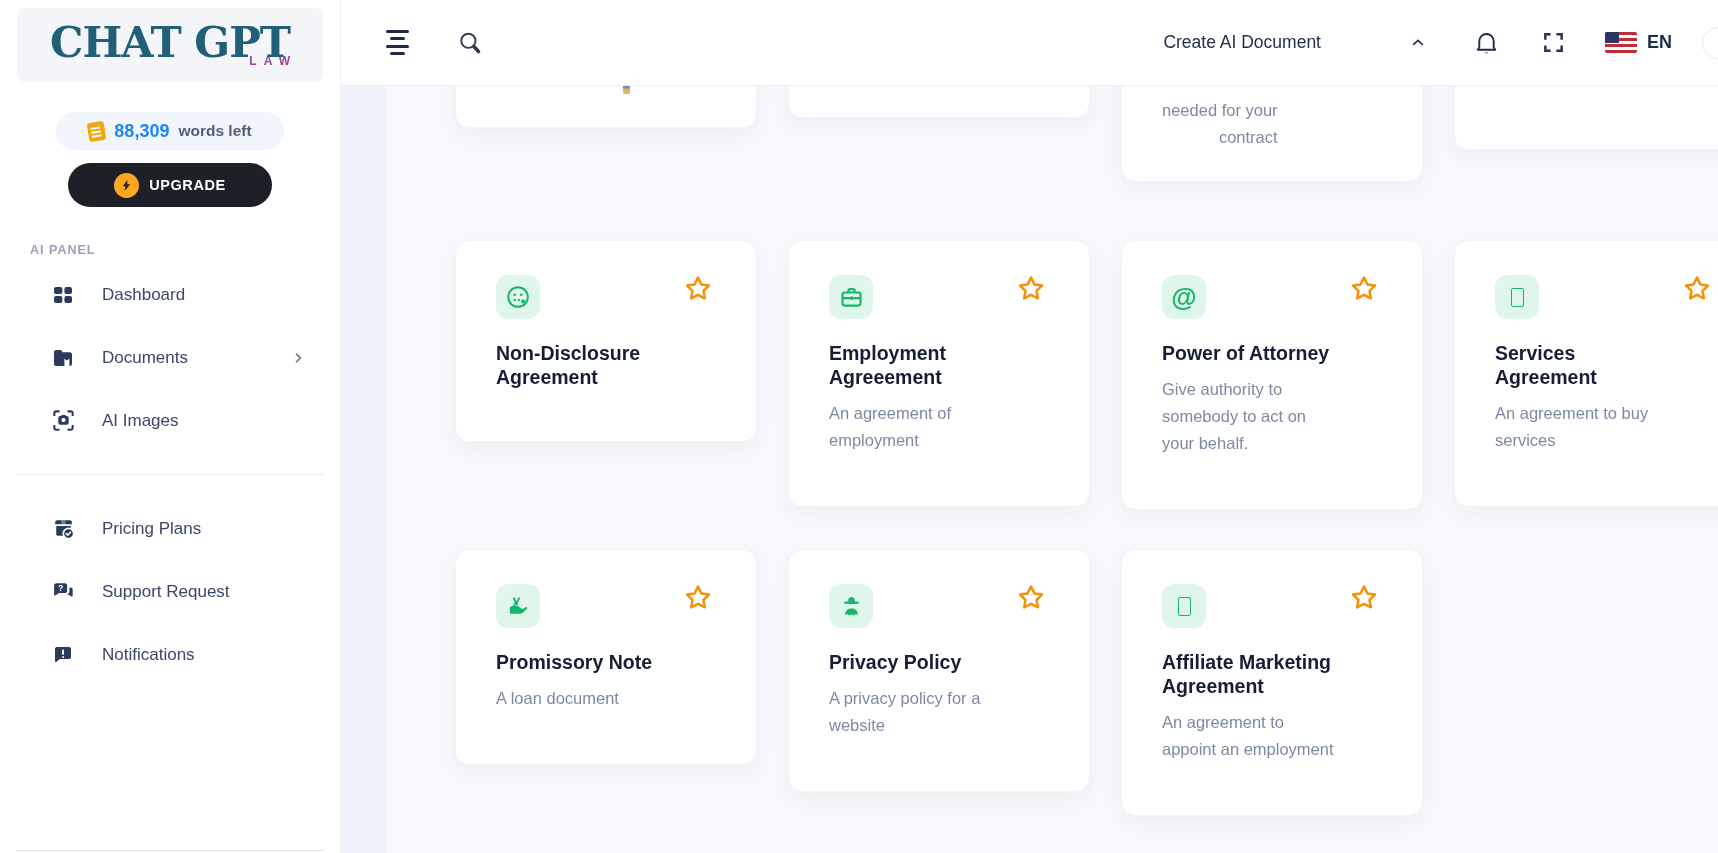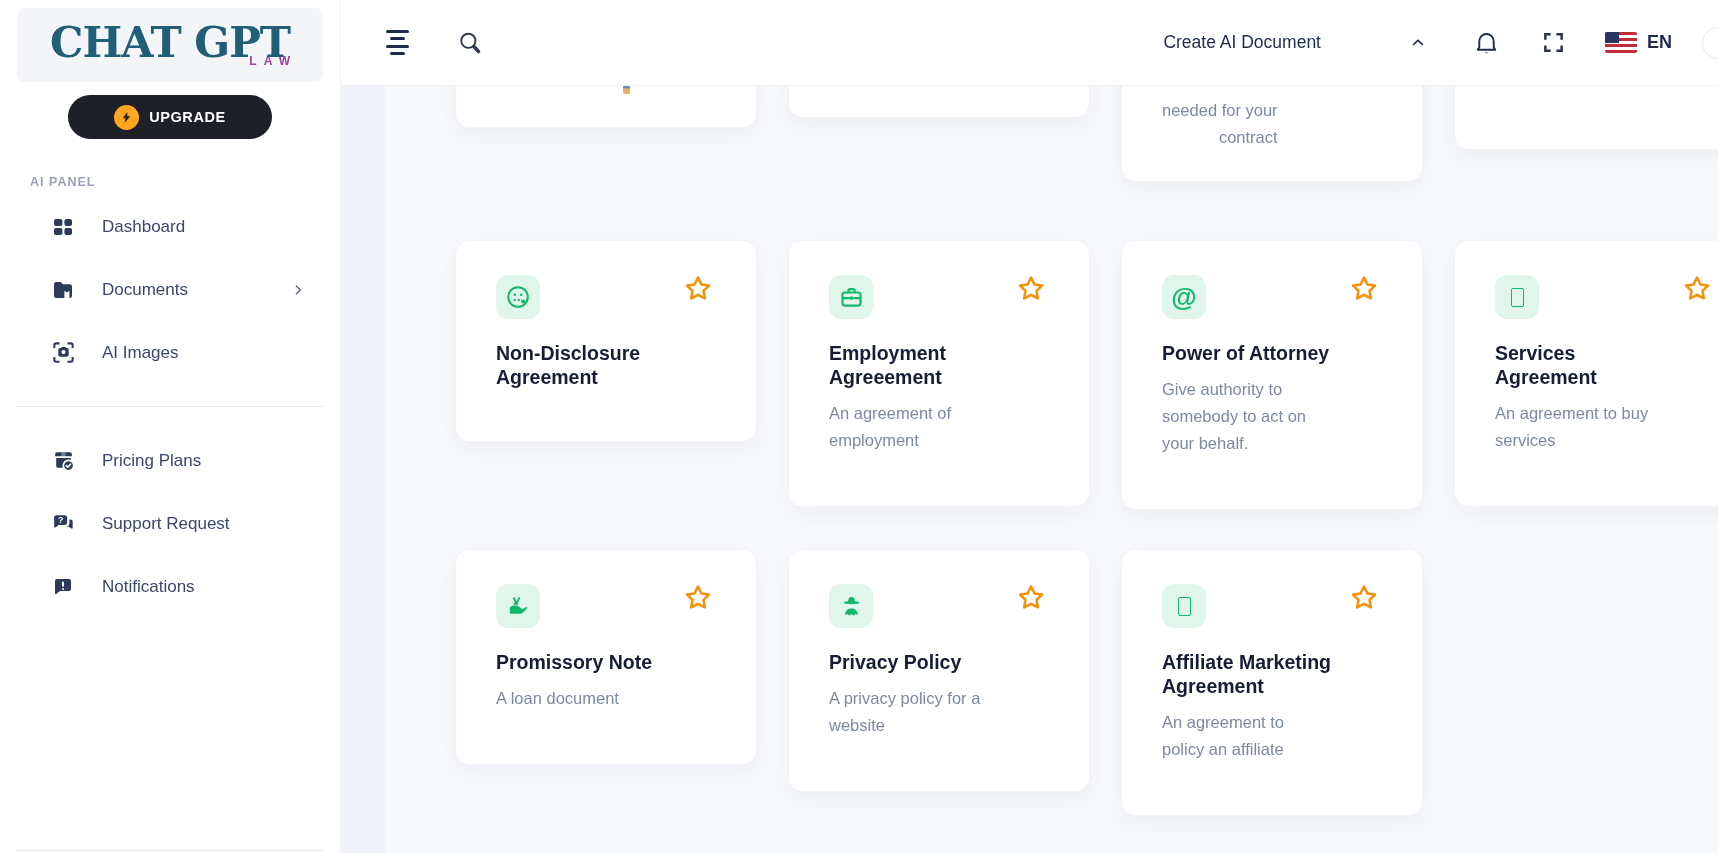--- a/index.html
+++ b/index.html
@@ -85,20 +85,25 @@
 </style>
 </head>
 <body>
 
 <aside class="sidebar">
   <div class="logo-box">
     <div class="logo-main">CHAT GPT</div>
     <div class="logo-sub">LAW</div>
   </div>
 
+  <div class="words-badge">
+    <span class="paper-icon"></span>
+    <span class="words-count">88,309</span>
+    <span class="words-label">words left</span>
+  </div>
 
   <button class="upgrade-btn">
     <span class="bolt-circle">
       <svg width="13" height="13" viewBox="0 0 24 24">
           <path d="M13.5 2 5 13.5h5L8.5 22 19 9.5h-5.5z" fill="#23262d"></path>
         </svg>
     </span>
     <span class="upgrade-label">UPGRADE</span>
   </button>
 
@@ -373,15 +378,15 @@
         </span>
       </div>
     <button class="star">
       <svg width="32" height="32" viewBox="0 0 24 24" fill="none" stroke="currentColor" stroke-width="1.9" stroke-linejoin="round">
         <path d="M12 3.4 14.6 8.6l5.6.8-4.05 4 .95 5.6L12 16.35 6.9 19l.95-5.6-4.05-4 5.6-.8z"></path>
       </svg>
     </button>
     <h3 class="card-title">Affiliate Marketing
 Agreement</h3>
     <p class="card-desc">An agreement to
-policy an affiliate</p>
+appoint an employment</p>
   </div>
 </main>
 
 </body></html>

